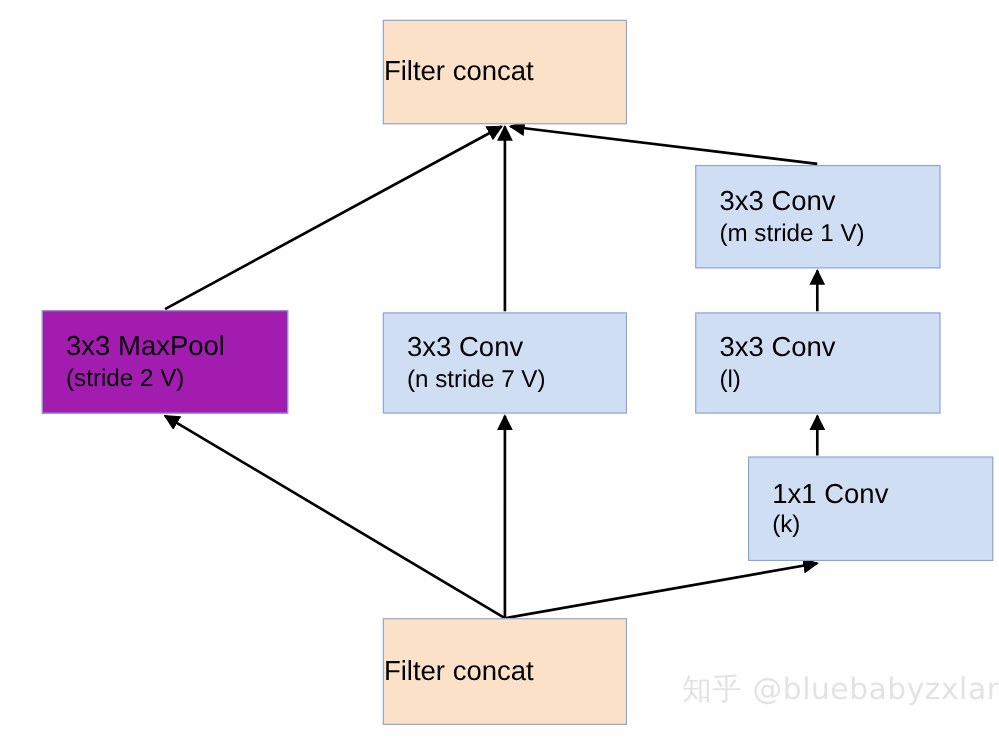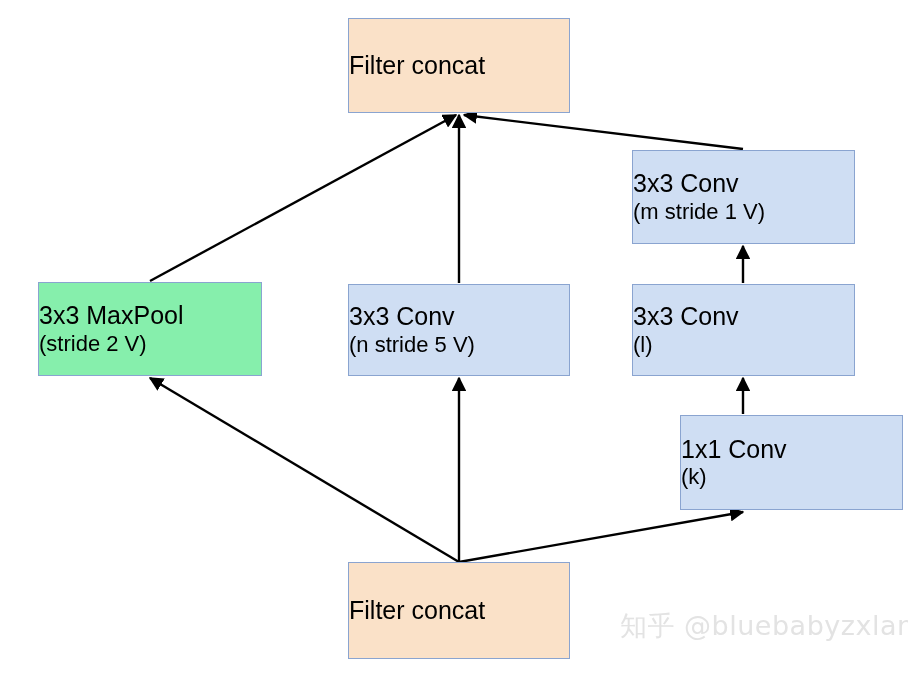--- a/index.html
+++ b/index.html
@@ -43,20 +43,21 @@
     font-size: 22px;
     white-space: nowrap;
   }
   .node.concat {
     background: #fae1c8;
     border-color: #9bb0d4;
   }
   .node.conv {
     background: #cfdef3;
     border-color: #8aa4d0;
+    padding-left: 21px;
   }
   .watermark {
     position: absolute;
     color: #e3e3e3;
     font-size: 27px;
     white-space: nowrap;
     letter-spacing: 0.5px;
     font-family: "DejaVu Sans", sans-serif;
   }
 </style>
@@ -84,27 +85,27 @@
   </svg>
 
   <div id="node-layer">
       <div class="node concat" style="left: 348px; top: 18px; width: 222px; height: 95px; background: rgb(250, 225, 200); border-color: rgb(138, 164, 208);">
         <div class="l1">Filter concat</div>
       </div>
       <div class="node conv" style="left: 632px; top: 150px; width: 223px; height: 94px; background: rgb(207, 222, 243); border-color: rgb(138, 164, 208);">
         <div class="l1">3x3 Conv</div>
         <div class="l2">(m stride 1 V)</div>
       </div>
-      <div class="node conv" style="left: 38px; top: 282px; width: 224px; height: 94px; background: #86efac; border-color: rgb(138, 164, 208);">
+      <div class="node conv" style="left: 38px; top: 282px; width: 224px; height: 94px; background: #a21caf; border-color: rgb(138, 164, 208);">
         <div class="l1">3x3 MaxPool</div>
         <div class="l2">(stride 2 V)</div>
       </div>
       <div class="node conv" style="left: 348px; top: 284px; width: 222px; height: 92px; background: rgb(207, 222, 243); border-color: rgb(138, 164, 208);">
         <div class="l1">3x3 Conv</div>
-        <div class="l2">(n stride 5 V)</div>
+        <div class="l2">(n stride 7 V)</div>
       </div>
       <div class="node conv" style="left: 632px; top: 284px; width: 223px; height: 92px; background: rgb(207, 222, 243); border-color: rgb(138, 164, 208);">
         <div class="l1">3x3 Conv</div>
         <div class="l2">(l)</div>
       </div>
       <div class="node conv" style="left: 632px; top: 415px; width: 223px; height: 95px; background: rgb(207, 222, 243); border-color: rgb(138, 164, 208); margin-left: 48px;">
         <div class="l1">1x1 Conv</div>
         <div class="l2">(k)</div>
       </div>
       <div class="node concat" style="left: 348px; top: 562px; width: 222px; height: 97px; background: rgb(250, 225, 200); border-color: rgb(138, 164, 208);">

